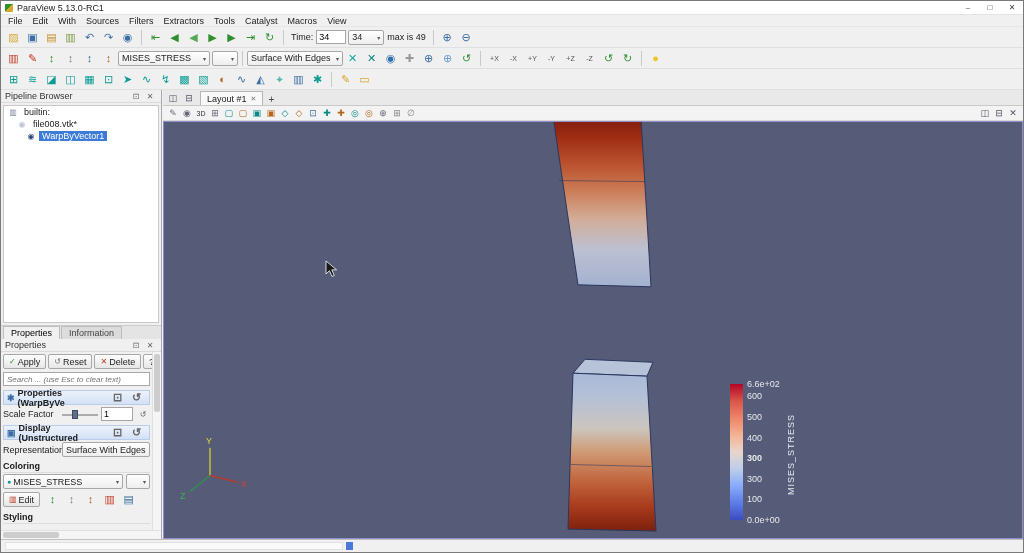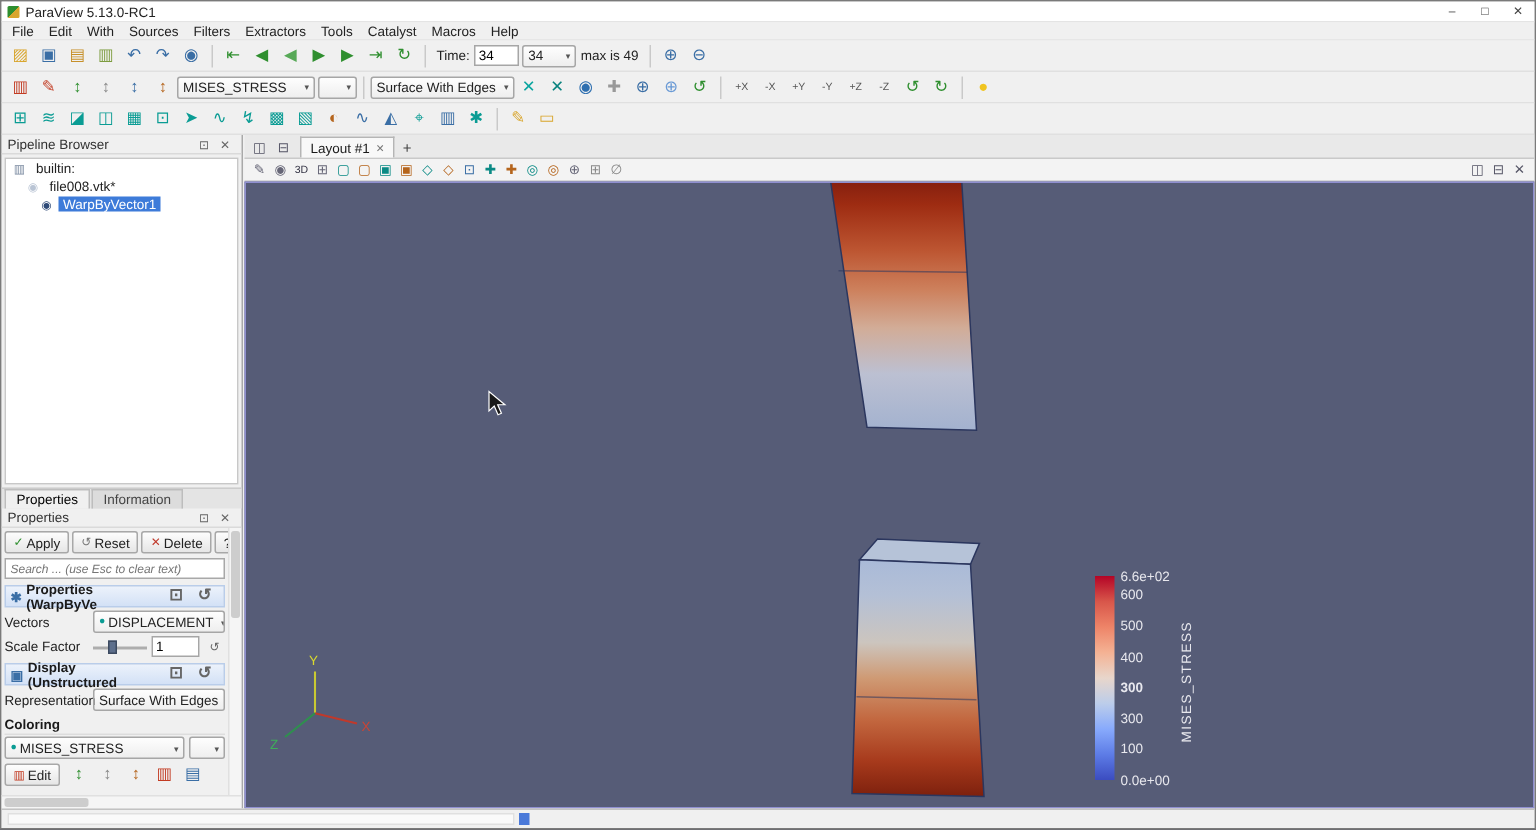--- a/index.html
+++ b/index.html
@@ -103,21 +103,21 @@
   <div class="menubar">
       <span class="menu-item">File</span>
       <span class="menu-item">Edit</span>
       <span class="menu-item">With</span>
       <span class="menu-item">Sources</span>
       <span class="menu-item">Filters</span>
       <span class="menu-item">Extractors</span>
       <span class="menu-item">Tools</span>
       <span class="menu-item">Catalyst</span>
       <span class="menu-item">Macros</span>
-      <span class="menu-item">Help</span>
+      <span class="menu-item">View</span>
     </div>
 
   <div class="toolbar">
     <span class="strip">
         <span class="tb-icon" style="color: rgb(217, 166, 46);">▨</span>
         <span class="tb-icon" style="color: rgb(58, 110, 165);">▣</span>
         <span class="tb-icon" style="color: rgb(199, 144, 42);">▤</span>
         <span class="tb-icon" style="color: rgb(125, 156, 63);">▥</span>
         <span class="tb-icon" style="color: rgb(58, 110, 165);">↶</span>
         <span class="tb-icon" style="color: rgb(58, 110, 165);">↷</span>
@@ -274,28 +274,20 @@
         </button>
       </div>
       <input class="search-input" placeholder="Search ... (use Esc to clear text)" style="">
       <div class="section-header">
         <span class="sh-ico" style="color:#3a6ea5">✱</span>
         <span>Properties (WarpByVe</span>
         <span class="sh-btns strip">
             <span class="tb-icon" style="color: rgb(102, 102, 102);">⊡</span>
             <span class="tb-icon" style="color: rgb(102, 102, 102);">↺</span>
           </span>
-      </div>
-      <div class="form-row">
-        <span class="f-label">Vectors</span>
-        <span class="combo" style="flex:1">
-          <span class="dot" style="color:#0a9c94">●</span>
-          <span>DISPLACEMENT</span>
-          <span class="arrow">▾</span>
-        </span>
       </div>
       <div class="form-row">
         <span class="f-label">Scale Factor</span>
         <span class="slider">
           <span class="track"></span>
           <span class="handle" style="left:28%"></span>
         </span>
         <input class="num-input" style="width: 32px;" value="1">
         <span class="mini-btn">↺</span>
       </div>

